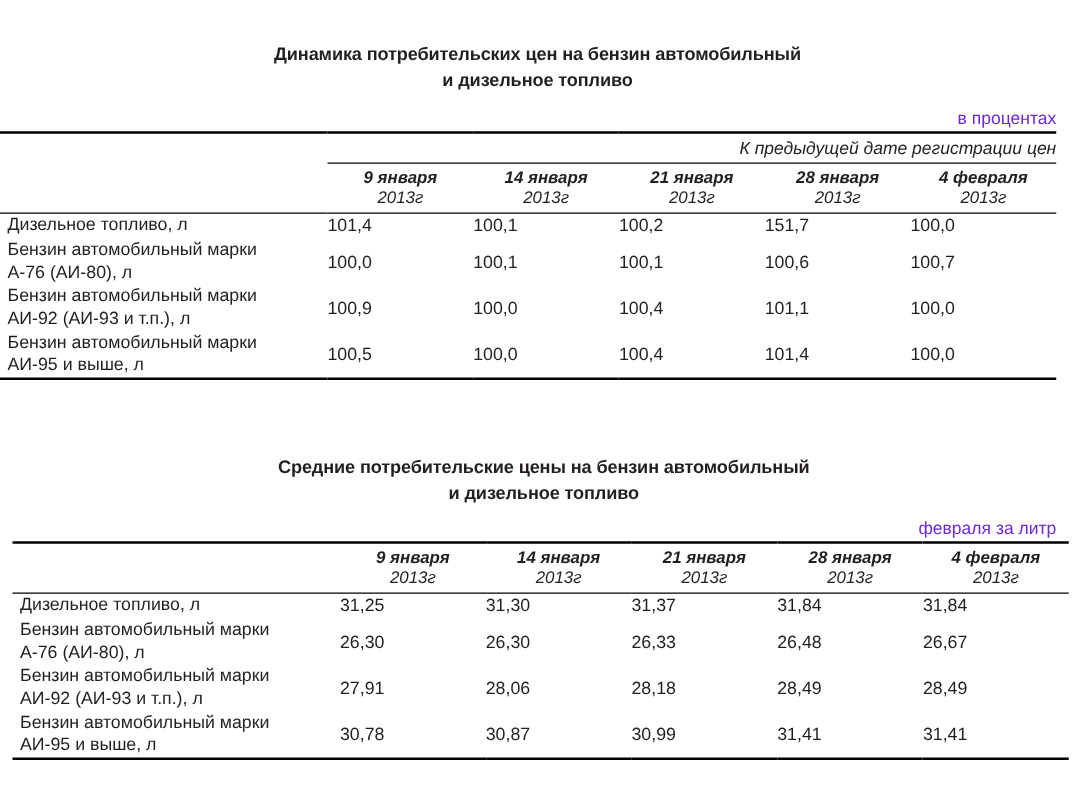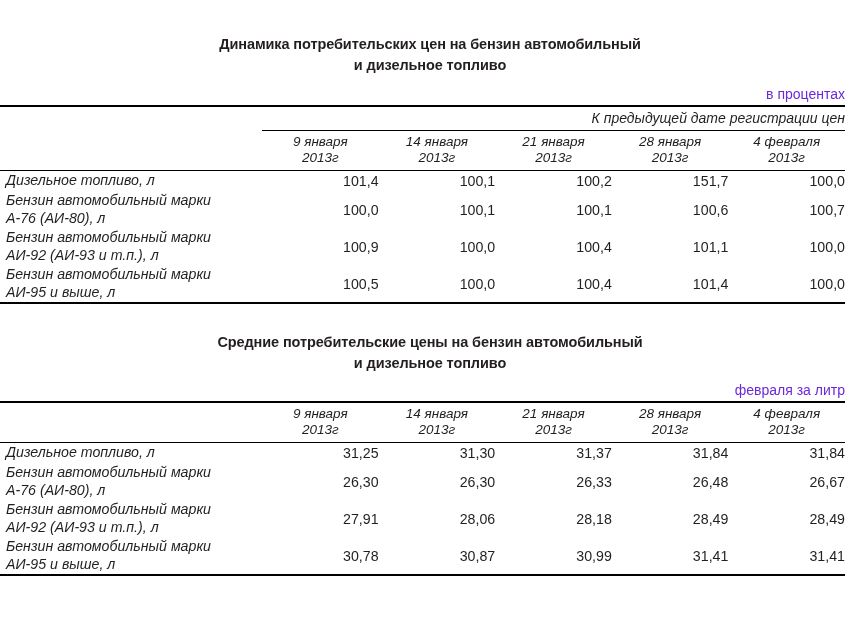--- a/index.html
+++ b/index.html
@@ -84,42 +84,41 @@
   
   .date-head td.datecell {
     text-align: center;
     font-style: italic;
     font-size: 13.5px;
     line-height: 16px;
     padding: 3px 0 4px 0;
     vertical-align: top;
   }
   .date-head td.empty { padding: 0; }
-  .date-head .d1 { display: block; }
+  .date-head .d1 { display: block; font-weight: bold; }
   .date-head .d2 { display: block; }
   .date-head-underline td {
     border-bottom: 1.6px solid #000;
     height: 0;
     padding: 0;
     font-size: 0;
     line-height: 0;
   }
 
   
   .data-row td.rowlabel {
     text-align: left;
     padding: 0 4px 0 6px;
     font-size: 14.2px;
     line-height: 17.5px;
     vertical-align: middle;
     white-space: pre-line;
-    font-style: italic;
   }
   .data-row td.val {
-    text-align: right;
+    text-align: left;
     font-size: 14.2px;
     vertical-align: middle;
     padding: 0;
   }
   .data-row.single td.rowlabel,
   .data-row.single td.val { height: 20px; }
   .data-row.multi td.rowlabel,
   .data-row.multi td.val { height: 37px; }
 </style>
 </head>
@@ -222,21 +221,21 @@
           <td class="val">100,0</td>
         </tr>
 
         <tr class="rule-bottom">
           <td colspan="6"></td>
         </tr>
       </tbody>
     </table>
   </div>
 
-  <div style="padding-top:28px;">
+  <div style="padding-top:60px;margin-left:10px;">
 
     <div class="title">
       <span class="line">Средние потребительские цены на бензин автомобильный</span>
       <span class="line">и дизельное топливо</span>
     </div>
 
     <div class="unit-caption" style="margin-top:7px;">февраля за литр</div>
 
     <table class="stat-table" style="margin-top:2px;">
       <colgroup>

